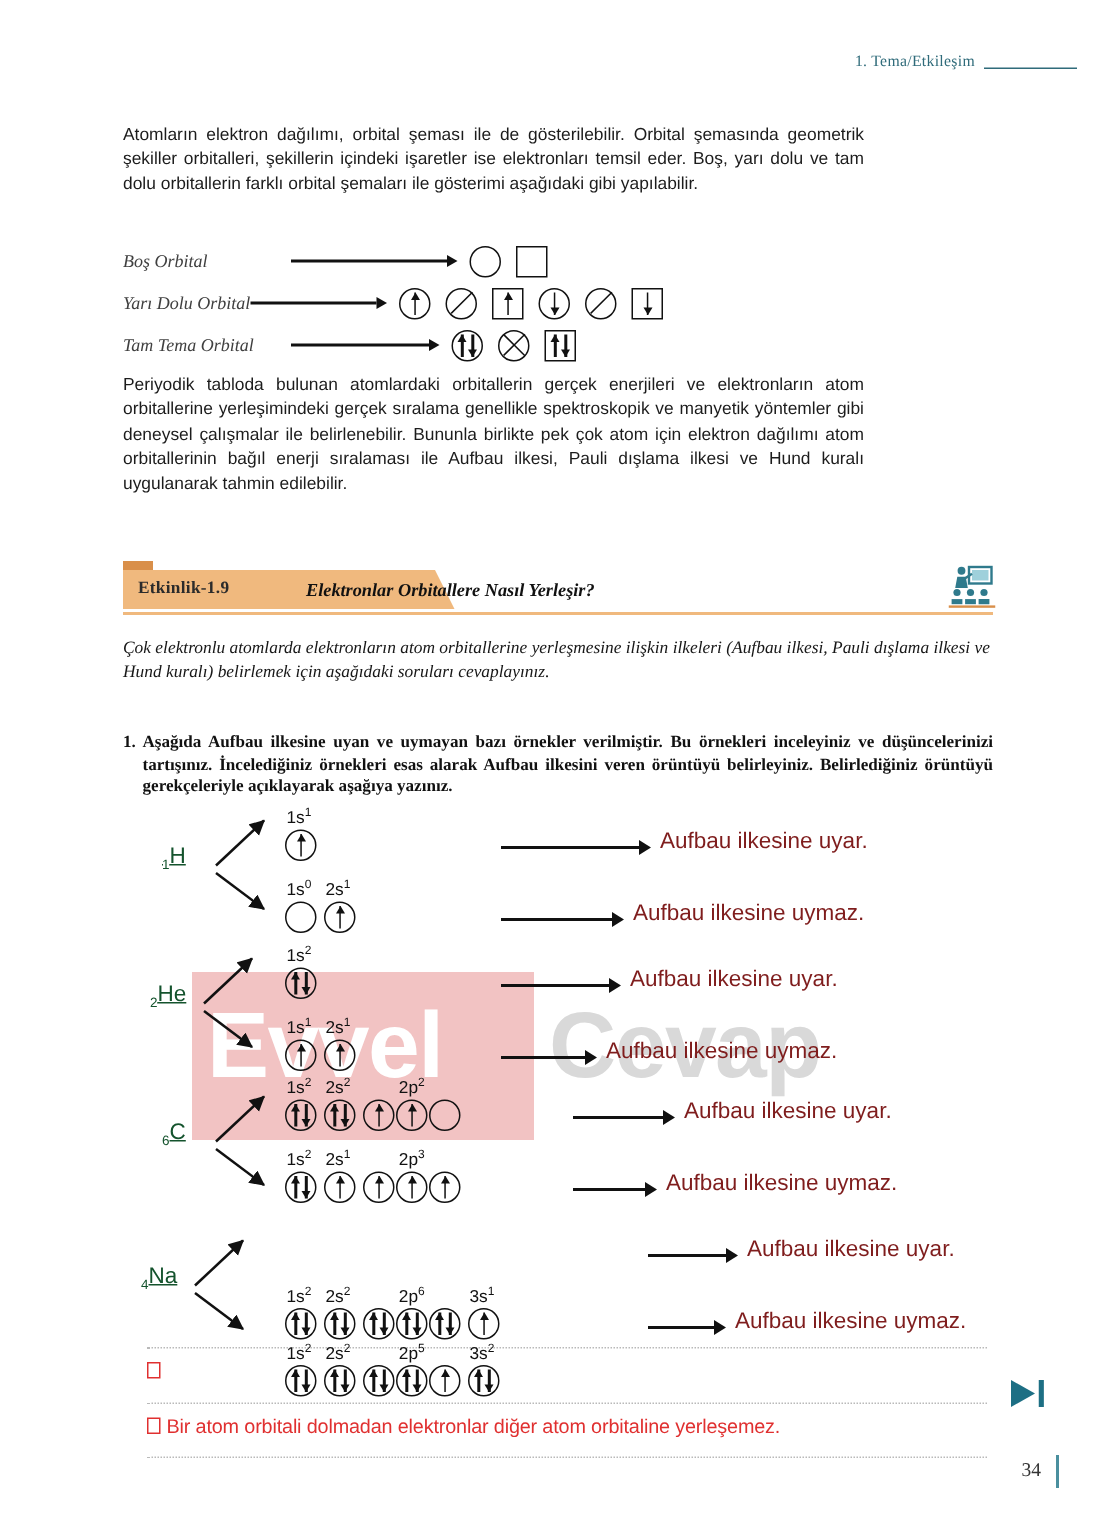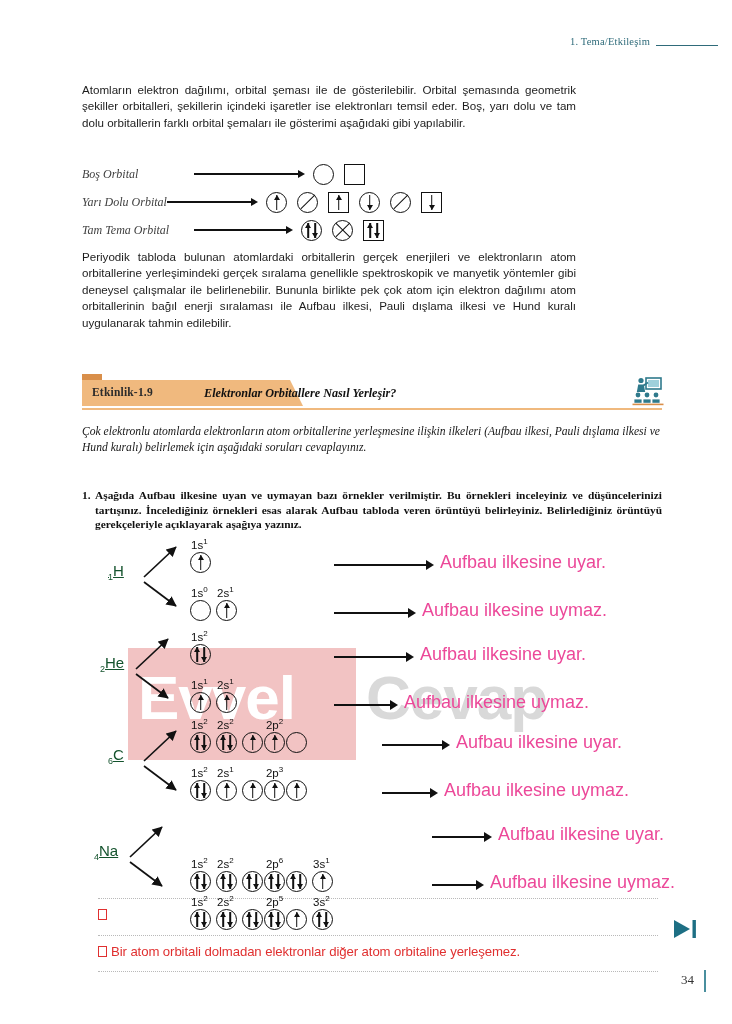--- a/index.html
+++ b/index.html
@@ -275,22 +275,22 @@
   .res-arrow { position: absolute; display: flex; align-items: center; }
   .res-arrow .ln { height: 1.4px; background: #111; }
   .res-arrow .hd {
     width: 0; height: 0;
     border-left: 8px solid #111;
     border-top: 5px solid transparent;
     border-bottom: 5px solid transparent;
   }
   .res-text {
     position: absolute;
-    font-size: 18px;
-    color: #ec4899;
+    font-size: 15px;
+    color: #7f1d1d;
     white-space: nowrap;
   }
 
   
   .answers {
     position: absolute;
     left: 98px; top: 898px;
     width: 560px;
   }
   .ans-line {
@@ -472,21 +472,21 @@
       <path d="M20.4 23.4 h7.2 v3.4 h-7.2 z" fill="#2f7a8c"></path>
       <rect x="0.5" y="27.6" width="31" height="1.6" fill="#d98f4a"></rect>
     </svg>
   </div>
 </div>
 
 <div class="act-intro">Çok elektronlu atomlarda elektronların atom orbitallerine yerleşmesine ilişkin ilkeleri (Aufbau ilkesi, Pauli dışlama ilkesi ve Hund kuralı) belirlemek için aşağıdaki soruları cevaplayınız.</div>
 
 <div class="question">
   <span class="qnum">1.</span>
-  <span class="qbody">Aşağıda Aufbau ilkesine uyan ve uymayan bazı örnekler verilmiştir. Bu örnekleri inceleyiniz ve düşüncelerinizi tartışınız. İncelediğiniz örnekleri esas alarak Aufbau tabloda veren örüntüyü belirleyiniz. Belirlediğiniz örüntüyü gerekçeleriyle açıklayarak aşağıya yazınız.</span>
+  <span class="qbody">Aşağıda Aufbau ilkesine uyan ve uymayan bazı örnekler verilmiştir. Bu örnekleri inceleyiniz ve düşüncelerinizi tartışınız. İncelediğiniz örnekleri esas alarak Aufbau ilkesini veren örüntüyü belirleyiniz. Belirlediğiniz örüntüyü gerekçeleriyle açıklayarak aşağıya yazınız.</span>
 </div>
 
 <div class="watermark">
   <div class="wm-block"></div>
   <div class="wm-left">Evvel</div>
   <div class="wm-right">Cevap</div>
 </div>
 
 <div class="diagrams" id="diagrams-root">
     <div class="elem-group" style="top: 0px; left: 0px;">

